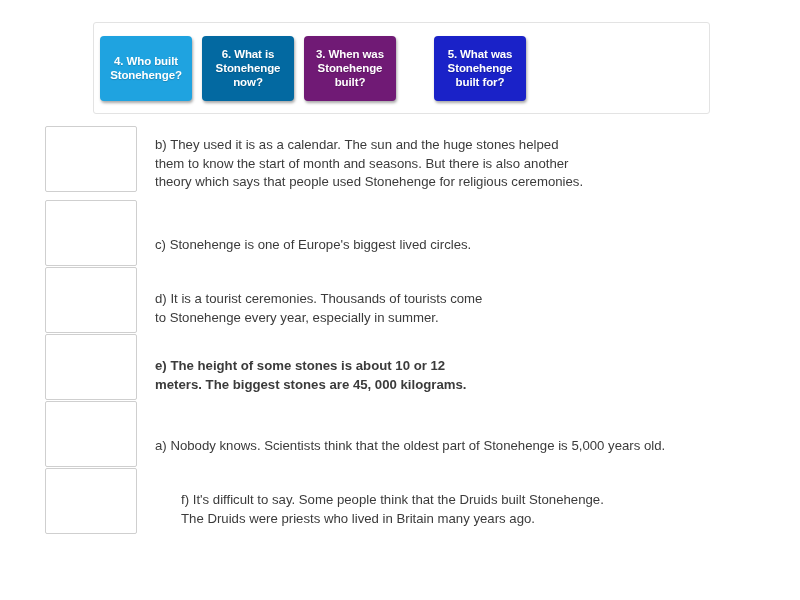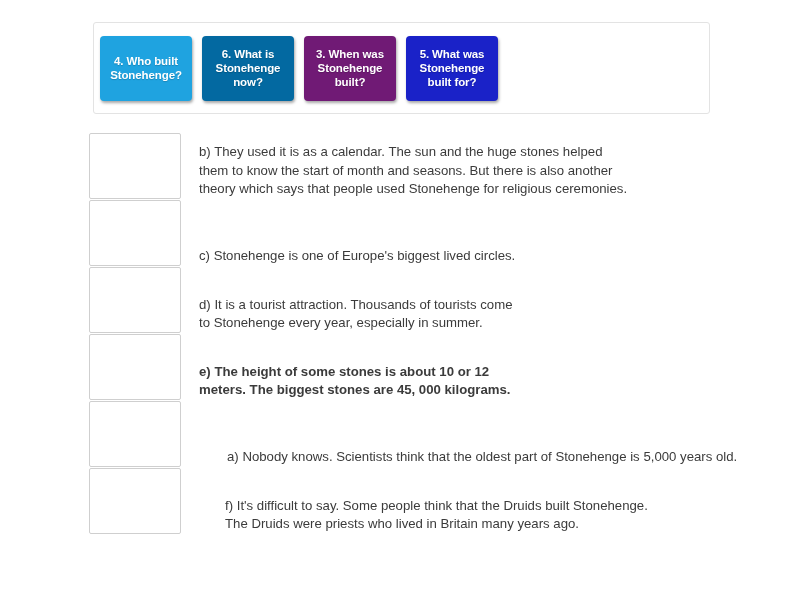--- a/index.html
+++ b/index.html
@@ -65,24 +65,23 @@
   #answers {
     position: absolute;
     left: 0;
     top: 118px;
     width: 800px;
   }
 
   .answer-row {
     position: relative;
     display: flex;
-    align-items: flex-end;
+    align-items: center;
     height: 67px;
     margin-bottom: 0;
-    padding-left: 44px;
   }
 
   .drop-zone {
     width: 92px;
     height: 66px;
     margin-left: 45px;
     background: #ffffff;
     border: 1px solid #cfcfcf;
     border-radius: 2px;
     box-sizing: border-box;
@@ -105,21 +104,21 @@
   .row-1 .answer-text { padding-top: 25px; }
   .row-2 .answer-text { padding-top: 18px; }
   .row-3 .answer-text { padding-top: 18px; font-weight: bold; }
   .row-4 .answer-text { padding-top: 25px; }
   .row-5 .answer-text { padding-top: 18px; margin-left: 44px; }
 
   .row-0 { height: 81px; }
   .row-1 { height: 67px; }
   .row-2 { height: 67px; }
   .row-3 { height: 67px; }
-  .row-4 { height: 67px; gap: 28px; }
+  .row-4 { height: 67px; }
   .row-5 { height: 67px; }
 </style>
 </head>
 <body>
 
 <div id="tiles-tray">
 
   <div class="tile" style="background: rgb(31, 163, 224);">
     <span class="tile-label">4. Who built Stonehenge?</span>
   </div>
@@ -127,21 +126,21 @@
 
   <div class="tile" style="background: #0369a1;">
     <span class="tile-label">6. What is Stonehenge now?</span>
   </div>
 
   <div class="tile" style="background: #701a75;">
     <span class="tile-label">3. When was Stonehenge built?</span>
   </div>
 
 
-  <div class="tile" style="background: rgb(26, 34, 200);">
+  <div class="tile" style="background: rgb(26, 34, 200); margin-left: 28px;">
     <span class="tile-label">5. What was Stonehenge built for?</span>
   </div>
 
 </div>
 
 <div id="answers">
 
   <div class="answer-row row-0">
     <div class="drop-zone"></div>
     <div class="answer-text">b) They used it is as a calendar. The sun and the huge stones helped
@@ -149,21 +148,21 @@
 theory which says that people used Stonehenge for religious ceremonies.</div>
   </div>
 
   <div class="answer-row row-1">
     <div class="drop-zone"></div>
     <div class="answer-text">c) Stonehenge is one of Europe's biggest lived circles.</div>
   </div>
 
   <div class="answer-row row-2">
     <div class="drop-zone"></div>
-    <div class="answer-text">d) It is a tourist attraction. Thousands of tourists come
+    <div class="answer-text">d) It is a tourist ceremonies. Thousands of tourists come
 to Stonehenge every year, especially in summer.</div>
   </div>
 
   <div class="answer-row row-3">
     <div class="drop-zone"></div>
     <div class="answer-text">e) The height of some stones is about 10 or 12
 meters. The biggest stones are 45, 000 kilograms.</div>
   </div>
 
   <div class="answer-row row-4">

